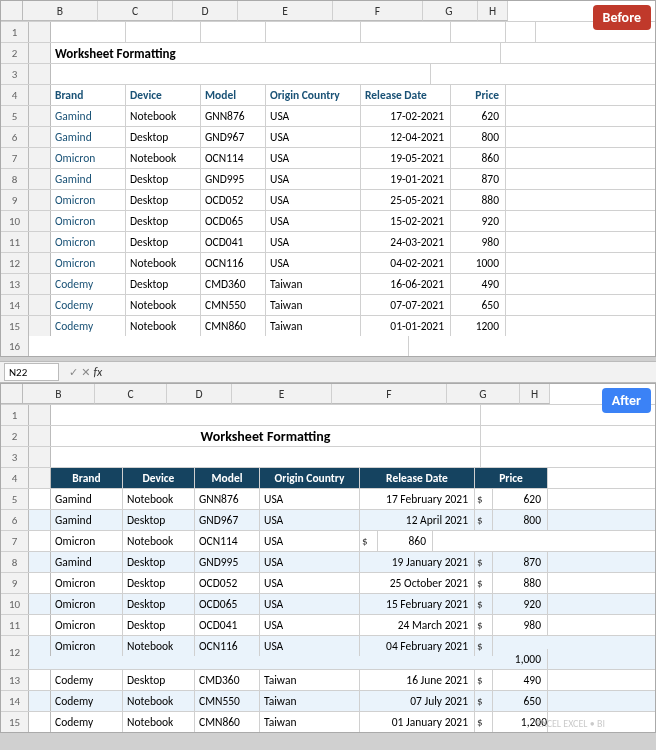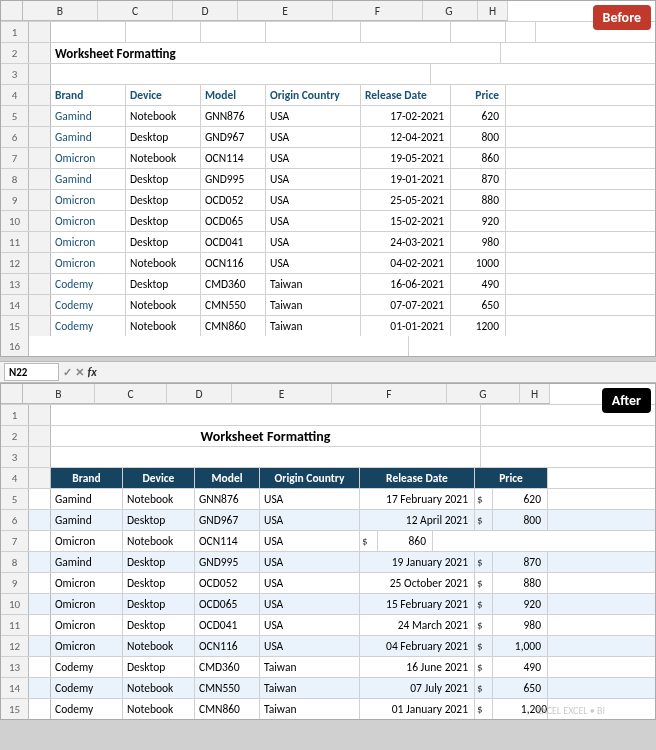--- a/index.html
+++ b/index.html
@@ -35,21 +35,21 @@
       font-size: 14px;
       padding: 4px 10px;
       border-radius: 4px;
       z-index: 10;
     }
 
     .after-badge {
       position: absolute;
       top: 4px;
       right: 4px;
-      background: #000000;
+      background: #3b82f6;
       color: white;
       font-weight: bold;
       font-size: 14px;
       padding: 4px 10px;
       border-radius: 4px;
       z-index: 10;
     }
 
     .sheet-row {
       display: flex;
@@ -122,22 +122,21 @@
 
     
     .formula-bar {
       background: #f2f2f2;
       border-top: 1px solid #bbb;
       border-bottom: 1px solid #bbb;
       display: flex;
       align-items: center;
       padding: 2px 4px;
       height: 22px;
-      gap: 4px;
-      font-weight: bold;
+      gap: 10px;
     }
 
     .name-box {
       width: 55px;
       border: 1px solid #bbb;
       background: white;
       padding: 1px 4px;
       font-size: 11px;
       height: 18px;
       display: flex;
@@ -510,21 +509,21 @@
   </div>
         <div class="sheet-row after-row-even">
     <div class="row-num">12</div>
     <div class="cell bot-col-a after-row-even"></div>
     <div class="cell bot-col-b after-row-even">Omicron</div>
     <div class="cell bot-col-c after-row-even">Notebook</div>
     <div class="cell bot-col-d after-row-even">OCN116</div>
     <div class="cell bot-col-e after-row-even">USA</div>
     <div class="cell bot-col-f right-align after-row-even">04 February 2021</div>
     <div class="cell dollar-cell after-row-even" style="width:18px; font-size:11px;">$</div>
-    <div class="cell after-row-even" style="width:55px; justify-content:flex-end; padding-right:6px; font-size:11.5px;">1,000</div>
+    <div class="cell after-row-even" style="width:55px; justify-content:flex-end; padding-right:6px; font-size:11.5px;margin-top:13px;">1,000</div>
   </div>
         <div class="sheet-row after-row-odd">
     <div class="row-num">13</div>
     <div class="cell bot-col-a after-row-odd"></div>
     <div class="cell bot-col-b after-row-odd">Codemy</div>
     <div class="cell bot-col-c after-row-odd">Desktop</div>
     <div class="cell bot-col-d after-row-odd">CMD360</div>
     <div class="cell bot-col-e after-row-odd">Taiwan</div>
     <div class="cell bot-col-f right-align after-row-odd">16 June 2021</div>
     <div class="cell dollar-cell after-row-odd" style="width:18px; font-size:11px;">$</div>

